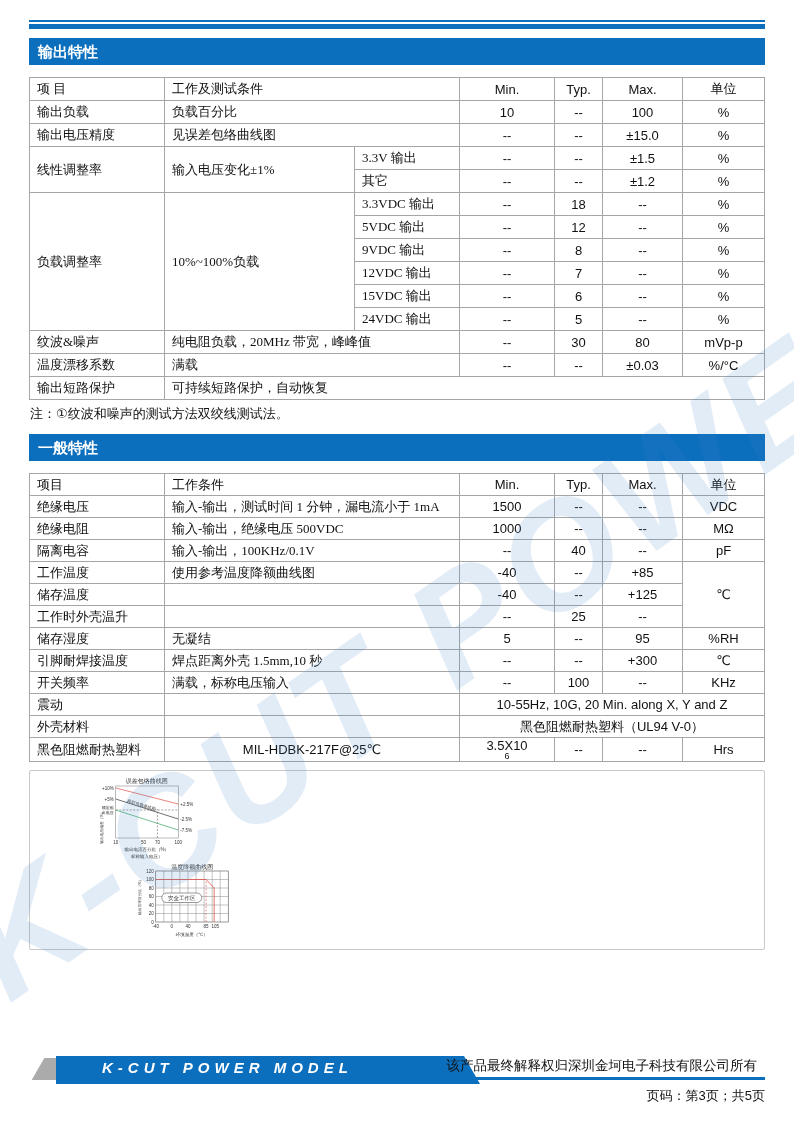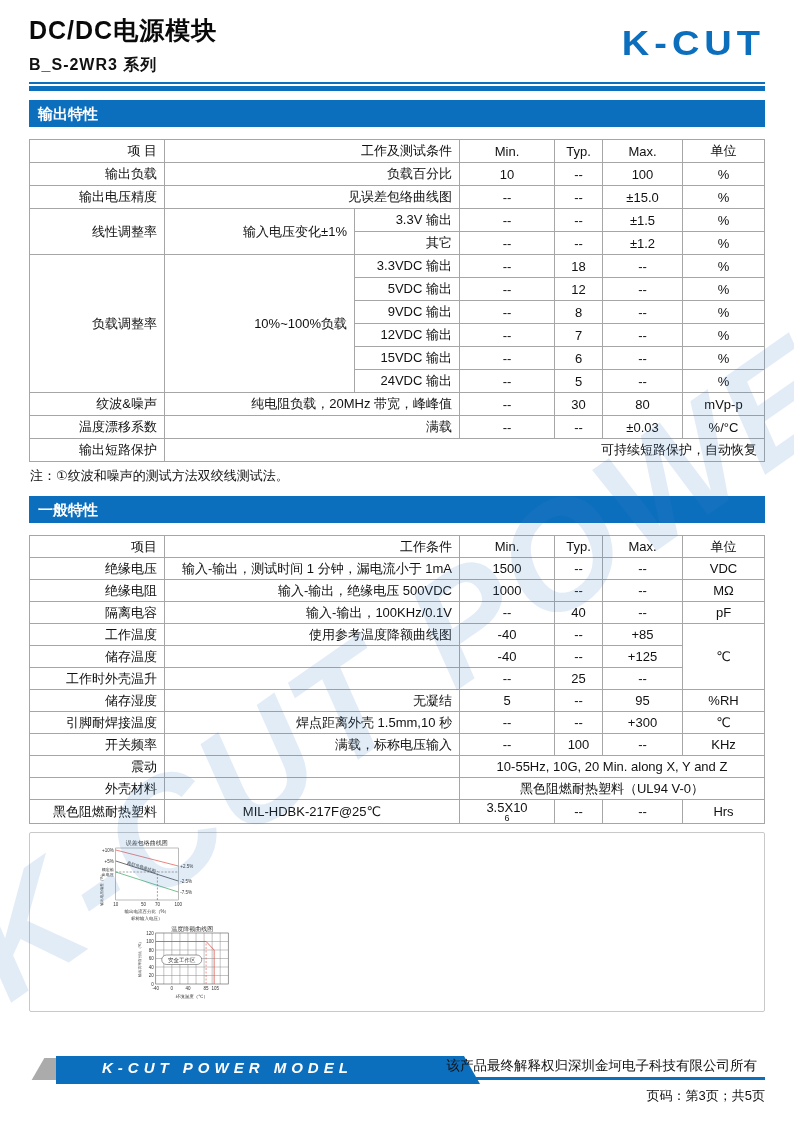--- a/index.html
+++ b/index.html
@@ -21,21 +21,21 @@
   .rule { margin-top:6px; }
   .rule .thin { height:2px; background:#0c6fbe; }
   .rule .thick { height:5px; background:#0c6fbe; margin-top:2px; }
 
   .banner { height:27px; background:#0c6fbe; color:#fff; font-size:15px; font-weight:bold;
     line-height:27px; padding-left:9px; margin-top:9px; margin-bottom:12px; }
 
   table.spec { border-collapse:collapse; table-layout:fixed; width:735px; font-size:13px; color:#111; }
   table.spec th, table.spec td { border:1px solid #a6a6a6; padding:1px 7px; font-weight:normal; height:23px; overflow:hidden; white-space:nowrap; }
   table.g td, table.g th { height:22px; }
-  .tl { text-align:right; } .tc { text-align:center; }
+  .tl { text-align:left;font-family:Liberation Serif, serif; } .tc { text-align:center; }
   .note { font-size:13px; padding:5px 0 2px 1px; }
   .exp { font-size:9px; display:block; line-height:8px; }
   .mtbf-min { line-height:13px; white-space:normal; }
 
   
   .charts-box { margin-top:8px; border:1px solid #c9c9c9; border-radius:2px; height:180px;
     display:flex; align-items:flex-start; padding:6px 0 0 8px; background:transparent;flex-direction:column; }
   .charts-box svg { display:block; }
   .chart2 { margin-left:38px; }
   svg text { font-family:"Liberation Sans","DejaVu Sans",sans-serif; fill:#333; }
@@ -51,27 +51,20 @@
   .f-page { position:absolute; right:29px; top:31px; font-size:13px; color:#111;text-align:center; }
 </style>
 </head>
 <body>
 
 <div class="page">
   <div class="watermark">K-CUT POWER</div>
 
   <div class="content">
 
-    <div class="hdr">
-      <div>
-        <div class="title">DC/DC电源模块</div>
-        <div class="subtitle">B_S-2WR3 系列</div>
-      </div>
-      <div class="logo">K-CUT</div>
-    </div>
     <div class="rule">
       <div class="thin"></div>
       <div class="thick"></div>
     </div>
 
     <div class="banner">输出特性</div>
     <table class="spec">
       <colgroup>
           <col style="width:135px">
           <col style="width:190px">

